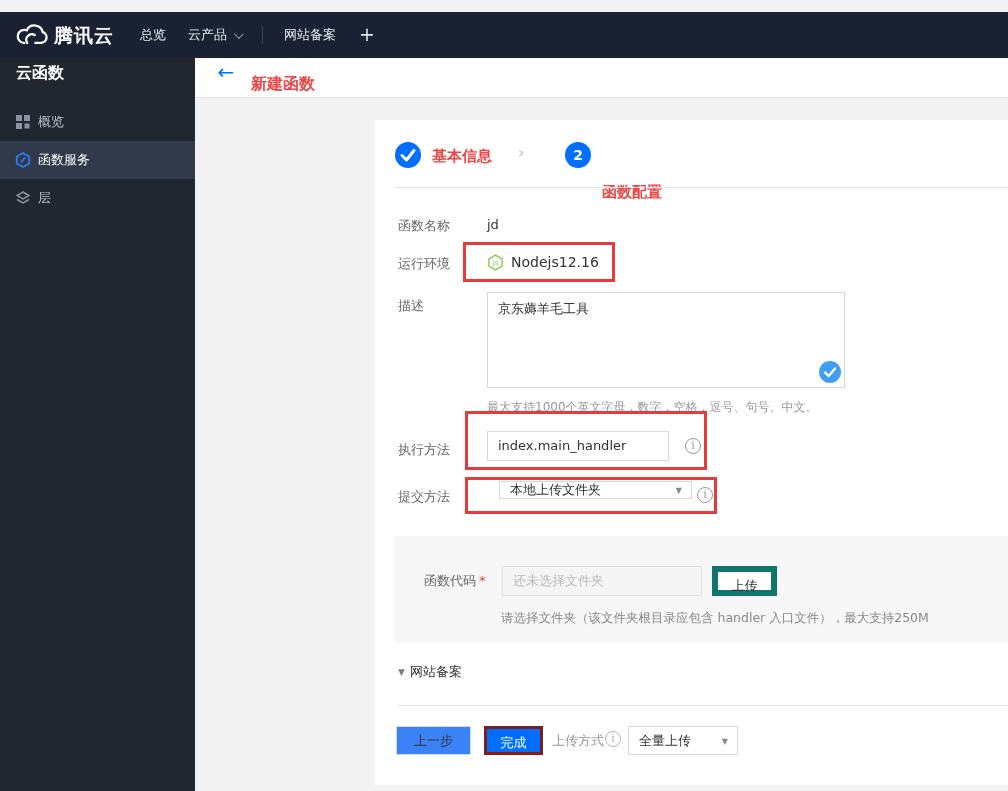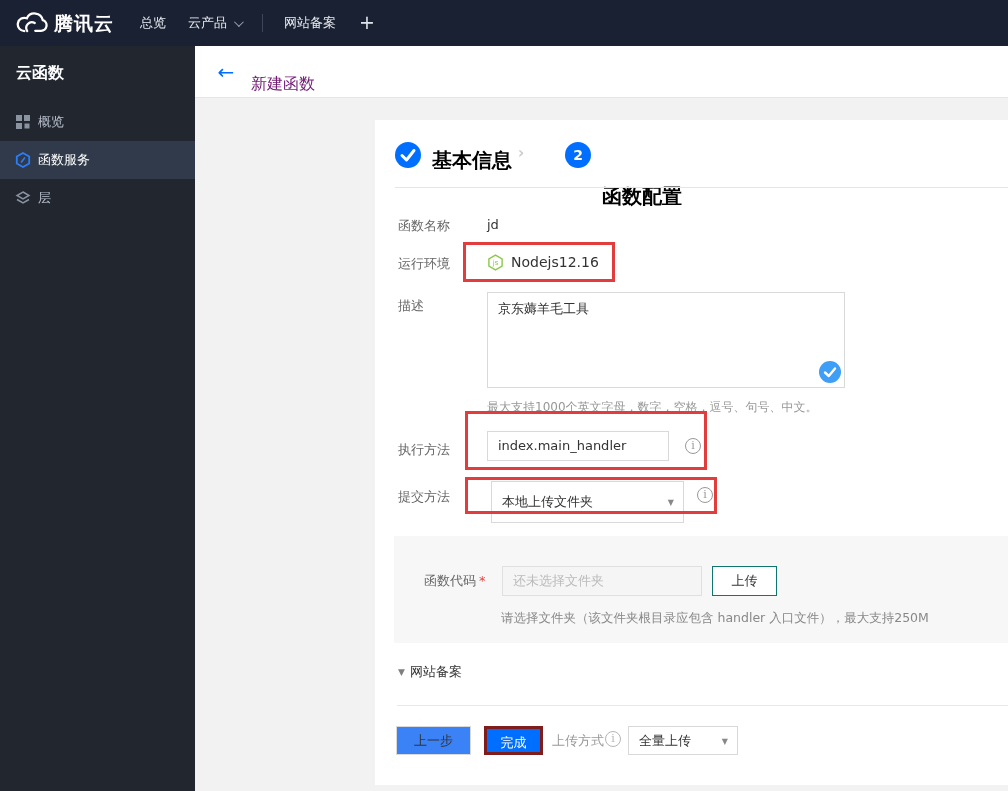--- a/index.html
+++ b/index.html
@@ -1,47 +1,47 @@
 <!DOCTYPE html>
 <html><head>
 <meta charset="utf-8">
 <style>
   * { margin:0; padding:0; box-sizing:border-box; }
   html,body { background:#d8d8d8; }
   body { font-family:"DejaVu Sans","Liberation Sans",sans-serif; }
   #screen { position:relative; width:1008px; height:791px; background:#f2f2f2; overflow:hidden; }
 
   
-  .topbar { position:absolute; left:0; top:0; width:1008px; height:46px; background:#1a2132; z-index:30; }
+  .topbar { position:absolute; left:0; top:12px; width:1008px; height:46px; background:#1a2132; z-index:30; }
   .logo { position:absolute; left:14px; top:9px; width:34px; height:28px; }
   .brand { position:absolute; left:54px; top:0; height:46px; line-height:46px; color:#ffffff; font-size:19px; font-weight:bold; letter-spacing:1px; }
   .topnav-item { position:absolute; top:0; height:46px; line-height:46px; color:#e8ebf1; font-size:13px; cursor:pointer; }
   .topnav-caret { display:inline-block; width:7px; height:7px; border-right:1.5px solid #97a0b3; border-bottom:1.5px solid #97a0b3; transform:rotate(45deg) translateY(-2px); margin-left:7px; vertical-align:middle; }
   .topnav-divider { position:absolute; left:262px; top:14px; width:1px; height:18px; background:#3c4559; }
   .topnav-plus { position:absolute; left:359px; top:0; height:46px; line-height:44px; color:#dfe3ea; font-size:19px; cursor:pointer; }
 
   
   .sidebar { position:absolute; left:0; top:46px; width:195px; height:745px; background:#21262f; z-index:20; }
   .sidebar-title { position:absolute; left:16px; top:17px; color:#ffffff; font-size:16px; font-weight:bold; }
   .side-item { position:absolute; left:0; width:195px; height:38px; cursor:pointer; }
   .side-item.selected { background:#303a4a; }
   .side-item .s-icon { position:absolute; left:15px; top:11px; width:16px; height:16px; }
   .side-item .s-label { position:absolute; left:38px; top:0; height:38px; line-height:38px; font-size:13px; color:#bac1cd; }
   .side-item.selected .s-label { color:#ffffff; }
 
   
   .pagehead { position:absolute; left:195px; top:46px; width:813px; height:52px; background:#ffffff; border-bottom:1px solid #e5e5e5; z-index:10; }
   .back-arrow { position:absolute; left:17px; top:12px; width:28px; height:28px; color:#006eff; font-size:20px; line-height:28px; text-align:center; cursor:pointer; }
-  .page-title { position:absolute; left:56px; top:28px; font-size:16px; font-weight:normal; color:#701a75; }
+  .page-title { position:absolute; left:56px; top:28px; font-size:16px; font-weight:bold; color:#ef4444; }
 
   
   .card { position:absolute; left:375px; top:120px; width:633px; height:665px; background:#ffffff; }
 
   .step-circle { position:absolute; width:26px; height:26px; border-radius:50%; background:#006eff; color:#fff; text-align:center; line-height:26px; font-size:14px; font-weight:bold; }
-  .step-label { position:absolute; font-size:20px; font-weight:bold; color:#000000; }
+  .step-label { position:absolute; font-size:15px; font-weight:bold; color:#ef4444; }
   .step-chevron { position:absolute; left:143px; top:24px; color:#cccccc; font-size:15px; font-weight:bold; }
   .steps-divider { position:absolute; left:20px; right:0; top:67px; height:1px; background:#e5e5e5; }
 
   .f-label { position:absolute; left:23px; font-size:13px; color:#666666; }
   .f-value { position:absolute; font-size:13px; color:#333333; }
 
   .red-box { position:absolute; border:3px solid #e23c3c; z-index:5; pointer-events:none; }
 
   .runtime-inner { position:absolute; left:88px; top:122px; width:152px; height:40px; display:flex; align-items:center; padding-left:24px; }
   .runtime-text { font-size:14px; color:#333333; margin-left:7px; }
@@ -55,21 +55,21 @@
   .select-box { position:absolute; border:1px solid #d9d9d9; background:#fff; cursor:pointer; }
   .select-text { position:absolute; left:10px; top:0; bottom:0; display:flex; align-items:center; font-size:13px; color:#333333; }
   .select-caret { position:absolute; right:9px; top:50%; transform:translateY(-50%); font-size:8px; color:#888888; }
 
   .info-icon { position:absolute; width:16px; height:16px; border:1px solid #999999; border-radius:50%; color:#999999; font-size:11px; line-height:14px; text-align:center; font-family:"DejaVu Serif",serif; cursor:pointer; }
 
   .code-section { position:absolute; left:19px; top:416px; width:614px; height:107px; background:#f7f7f7; }
   .code-label { position:absolute; left:30px; top:36px; font-size:13px; color:#666666; }
   .req-star { color:#e54545; margin-left:3px; }
   .code-input { position:absolute; left:108px; top:30px; width:200px; height:30px; border:1px solid #e0e0e0; background:#f5f5f5; font-size:13px; color:#bbbbbb; line-height:28px; padding-left:10px; }
-  .upload-btn { position:absolute; left:318px; top:30px; width:65px; height:30px; background:#ffffff; border:1px solid #0f766e; font-size:13px; color:#333333; text-align:center; line-height:28px; cursor:pointer; }
+  .upload-btn { position:absolute; left:318px; top:30px; width:65px; height:30px; background:#ffffff; border:6px solid #0f766e; font-size:13px; color:#333333; text-align:center; line-height:28px; cursor:pointer; }
   .code-hint { position:absolute; left:107px; top:74px; font-size:12.5px; color:#888888; }
 
   .advanced { position:absolute; left:23px; top:543px; font-size:13px; color:#333333; cursor:pointer; }
   .adv-caret { font-size:9px; color:#7f7f7f; margin-right:5px; vertical-align:1px; }
   .footer-divider { position:absolute; left:22px; right:0; top:585px; height:1px; background:#e8e8e8; }
 
   .btn { position:absolute; top:606px; height:29px; font-size:13px; text-align:center; line-height:27px; cursor:pointer; }
   .btn-prev { left:21px; width:75px; background:#3b82f6; border:1px solid #d9d9d9; color:#333333; }
   .btn-finish { left:109px; width:59px; background:#006eff; border:3px solid #7f1d1d; color:#ffffff; }
   .upload-mode-label { position:absolute; left:177px; top:612px; font-size:13px; color:#999999; }
@@ -164,21 +164,21 @@
       </div>
     </div>
     <div class="hint" style="left:112px; top:279px;">最大支持1000个英文字母，数字，空格，逗号、句号、中文。</div>
 
     <div class="f-label" style="top:321px;">执行方法</div>
     <div class="text-input" style="left:112px; top:311px; width:182px; height:30px; line-height:28px;">index.main_handler</div>
     <div class="info-icon" style="left:310px; top:318px;">i</div>
     <div class="red-box" style="left:90px; top:291px; width:242px; height:59px;"></div>
 
     <div class="f-label" style="top:368px;">提交方法</div>
-    <div class="select-box" style="left:116px; top:361px; width:193px; height:42px;padding-left:48px;">
+    <div class="select-box" style="left:124px; top:361px; width:193px; height:18px;padding-left:48px;">
       <span class="select-text">本地上传文件夹</span>
       <span class="select-caret">▼</span>
     </div>
     <div class="info-icon" style="left:322px; top:367px;">i</div>
     <div class="red-box" style="left:90px; top:357px; width:252px; height:37px;"></div>
 
     <div class="code-section">
       <div class="code-label"><span>函数代码</span><span class="req-star">*</span></div>
       <div class="code-input">还未选择文件夹</div>
       <div class="upload-btn">上传</div>

